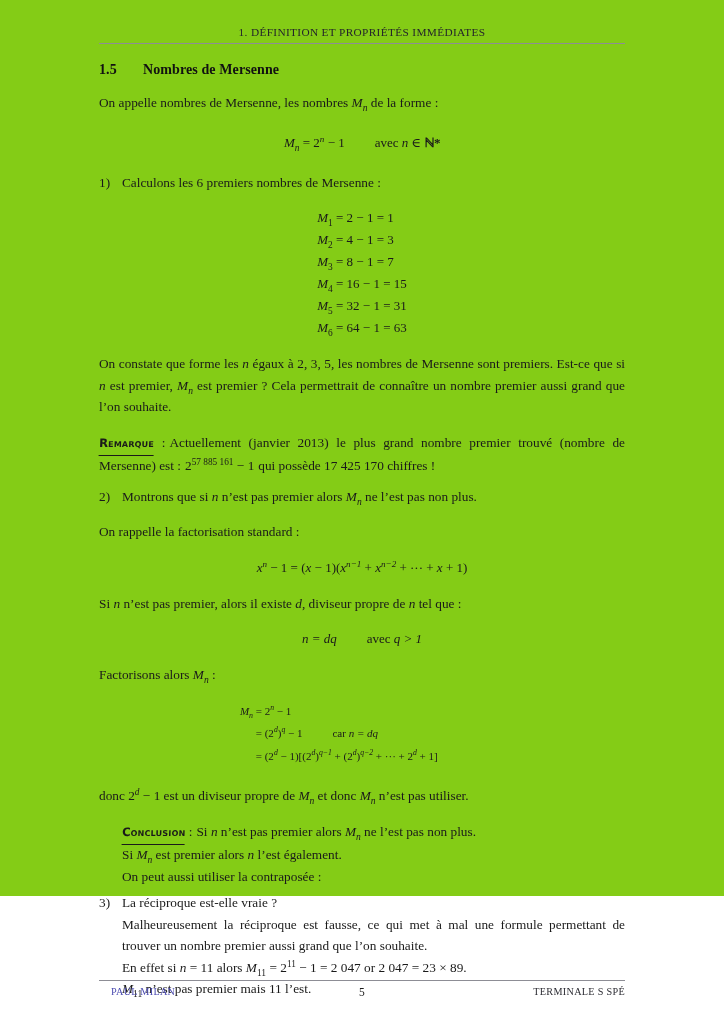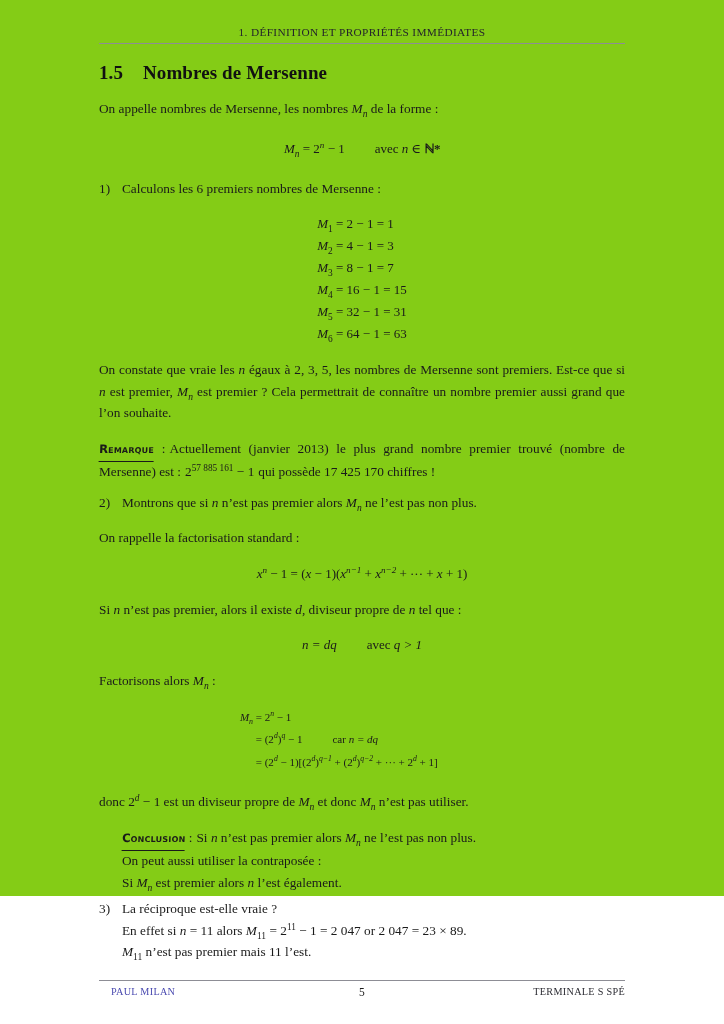--- a/index.html
+++ b/index.html
@@ -73,21 +73,21 @@
   
   .body {
     position: absolute;
     left: 99px;
     top: 62px;
     width: 526px;
   }
 
   h2.sect {
     margin: 0;
-    font-size: 19px;
+    font-size: 14px;
     font-weight: bold;
     color: #111;
     letter-spacing: 0.1px;
   }
   h2.sect .num { display: inline-block; min-width: 44px; }
 
   p.para {
     margin: 0;
     font-size: 13.3px;
     line-height: 21.5px;
@@ -204,21 +204,21 @@
         <div class="row"><span class="m"><span>M</span><sub class="inn">2</sub></span><span class="op"> = </span><span class="op">4</span><span class="op"> − 1 = </span><span class="op">3</span></div>
         <div class="row"><span class="m"><span>M</span><sub class="inn">3</sub></span><span class="op"> = </span><span class="op">8</span><span class="op"> − 1 = </span><span class="op">7</span></div>
         <div class="row"><span class="m"><span>M</span><sub class="inn">4</sub></span><span class="op"> = </span><span class="op">16</span><span class="op"> − 1 = </span><span class="op">15</span></div>
         <div class="row"><span class="m"><span>M</span><sub class="inn">5</sub></span><span class="op"> = </span><span class="op">32</span><span class="op"> − 1 = </span><span class="op">31</span></div>
         <div class="row"><span class="m"><span>M</span><sub class="inn">6</sub></span><span class="op"> = </span><span class="op">64</span><span class="op"> − 1 = </span><span class="op">63</span></div>
       </div>
     </div>
 
     <div class="gap-m"></div>
 
-    <p class="para indent"><span>On constate que vraie les </span><span class="m">n</span><span> égaux à 2, 3, 5, les nombres de Mersenne sont premiers. Est-ce que si </span><span class="m">n</span><span> est premier, </span><span class="m"><span>M</span><sub class="i">n</sub></span><span> est premier ? Cela permettrait de connaître un nombre premier aussi grand que l’on souhaite.</span></p>
+    <p class="para indent"><span>On constate que forme les </span><span class="m">n</span><span> égaux à 2, 3, 5, les nombres de Mersenne sont premiers. Est-ce que si </span><span class="m">n</span><span> est premier, </span><span class="m"><span>M</span><sub class="i">n</sub></span><span> est premier ? Cela permettrait de connaître un nombre premier aussi grand que l’on souhaite.</span></p>
 
     <div class="gap-m"></div>
 
     <p class="para indent"><span class="hand">Remarque</span><span> :</span><span class="sp"></span><span>Actuellement (janvier 2013) le plus grand nombre premier trouvé (nombre de Mersenne) est :</span><span class="sp"></span><span class="op"><span>2</span><sup class="en">57 885 161</sup><span> − 1</span></span><span class="sp"></span><span>qui possède 17 425 170 chiffres !</span></p>
 
     <div class="gap-s"></div>
 
     <div class="item">
       <span class="marker">2)</span>
       <span>Montrons que si </span><span class="m">n</span><span> n’est pas premier alors </span><span class="m"><span>M</span><sub class="i">n</sub></span><span> ne l’est pas non plus.</span>
@@ -257,32 +257,33 @@
     </div>
 
     <div class="gap-l"></div>
 
     <p class="para indent"><span>donc 2</span><sup class="e">d</sup><span> − 1 est un diviseur propre de </span><span class="m"><span>M</span><sub class="i">n</sub></span><span> et donc </span><span class="m"><span>M</span><sub class="i">n</sub></span><span> n’est pas utiliser.</span></p>
 
     <div class="gap-m"></div>
 
     <div class="indent">
       <p class="para"><span class="hand">Conclusion</span><span> :</span><span class="sp"></span><span>Si </span><span class="m">n</span><span> n’est pas premier alors </span><span class="m"><span>M</span><sub class="i">n</sub></span><span> ne l’est pas non plus.</span></p>
+      <p class="para"><span>Si </span><span class="m"><span>M</span><sub class="i">n</sub></span><span> est premier alors </span><span class="m">n</span><span> l’est également.</span></p>
       <p class="para">On peut aussi utiliser la contraposée :</p>
-      <p class="para"><span>Si </span><span class="m"><span>M</span><sub class="i">n</sub></span><span> est premier alors </span><span class="m">n</span><span> l’est également.</span></p>
     </div>
 
     <div class="gap-xs"></div>
 
     <div class="item">
       <span class="marker">3)</span>
       <span>La réciproque est-elle vraie ?</span>
     </div>
 
     <div class="indent">
+      <p class="para">Malheureusement la réciproque est fausse, ce qui met à mal une formule permettant de trouver un nombre premier aussi grand que l’on souhaite.</p>
       <p class="para"><span>En effet si </span><span class="m">n</span><span> = 11 alors </span><span class="m"><span>M</span><sub class="inn">11</sub></span><span> = 2</span><sup class="en">11</sup><span> − 1 = 2 047 or 2 047 = 23 × 89.</span></p>
       <p class="para"><span class="m"><span>M</span><sub class="inn">11</sub></span><span> n’est pas premier mais 11 l’est.</span></p>
     </div>
 
   </div>
 
   <div class="foot-rule"></div>
   <div class="foot">
     <span class="foot-left" style="color: rgb(74, 74, 176);">PAUL MILAN</span>
     <span class="foot-mid">5</span>

